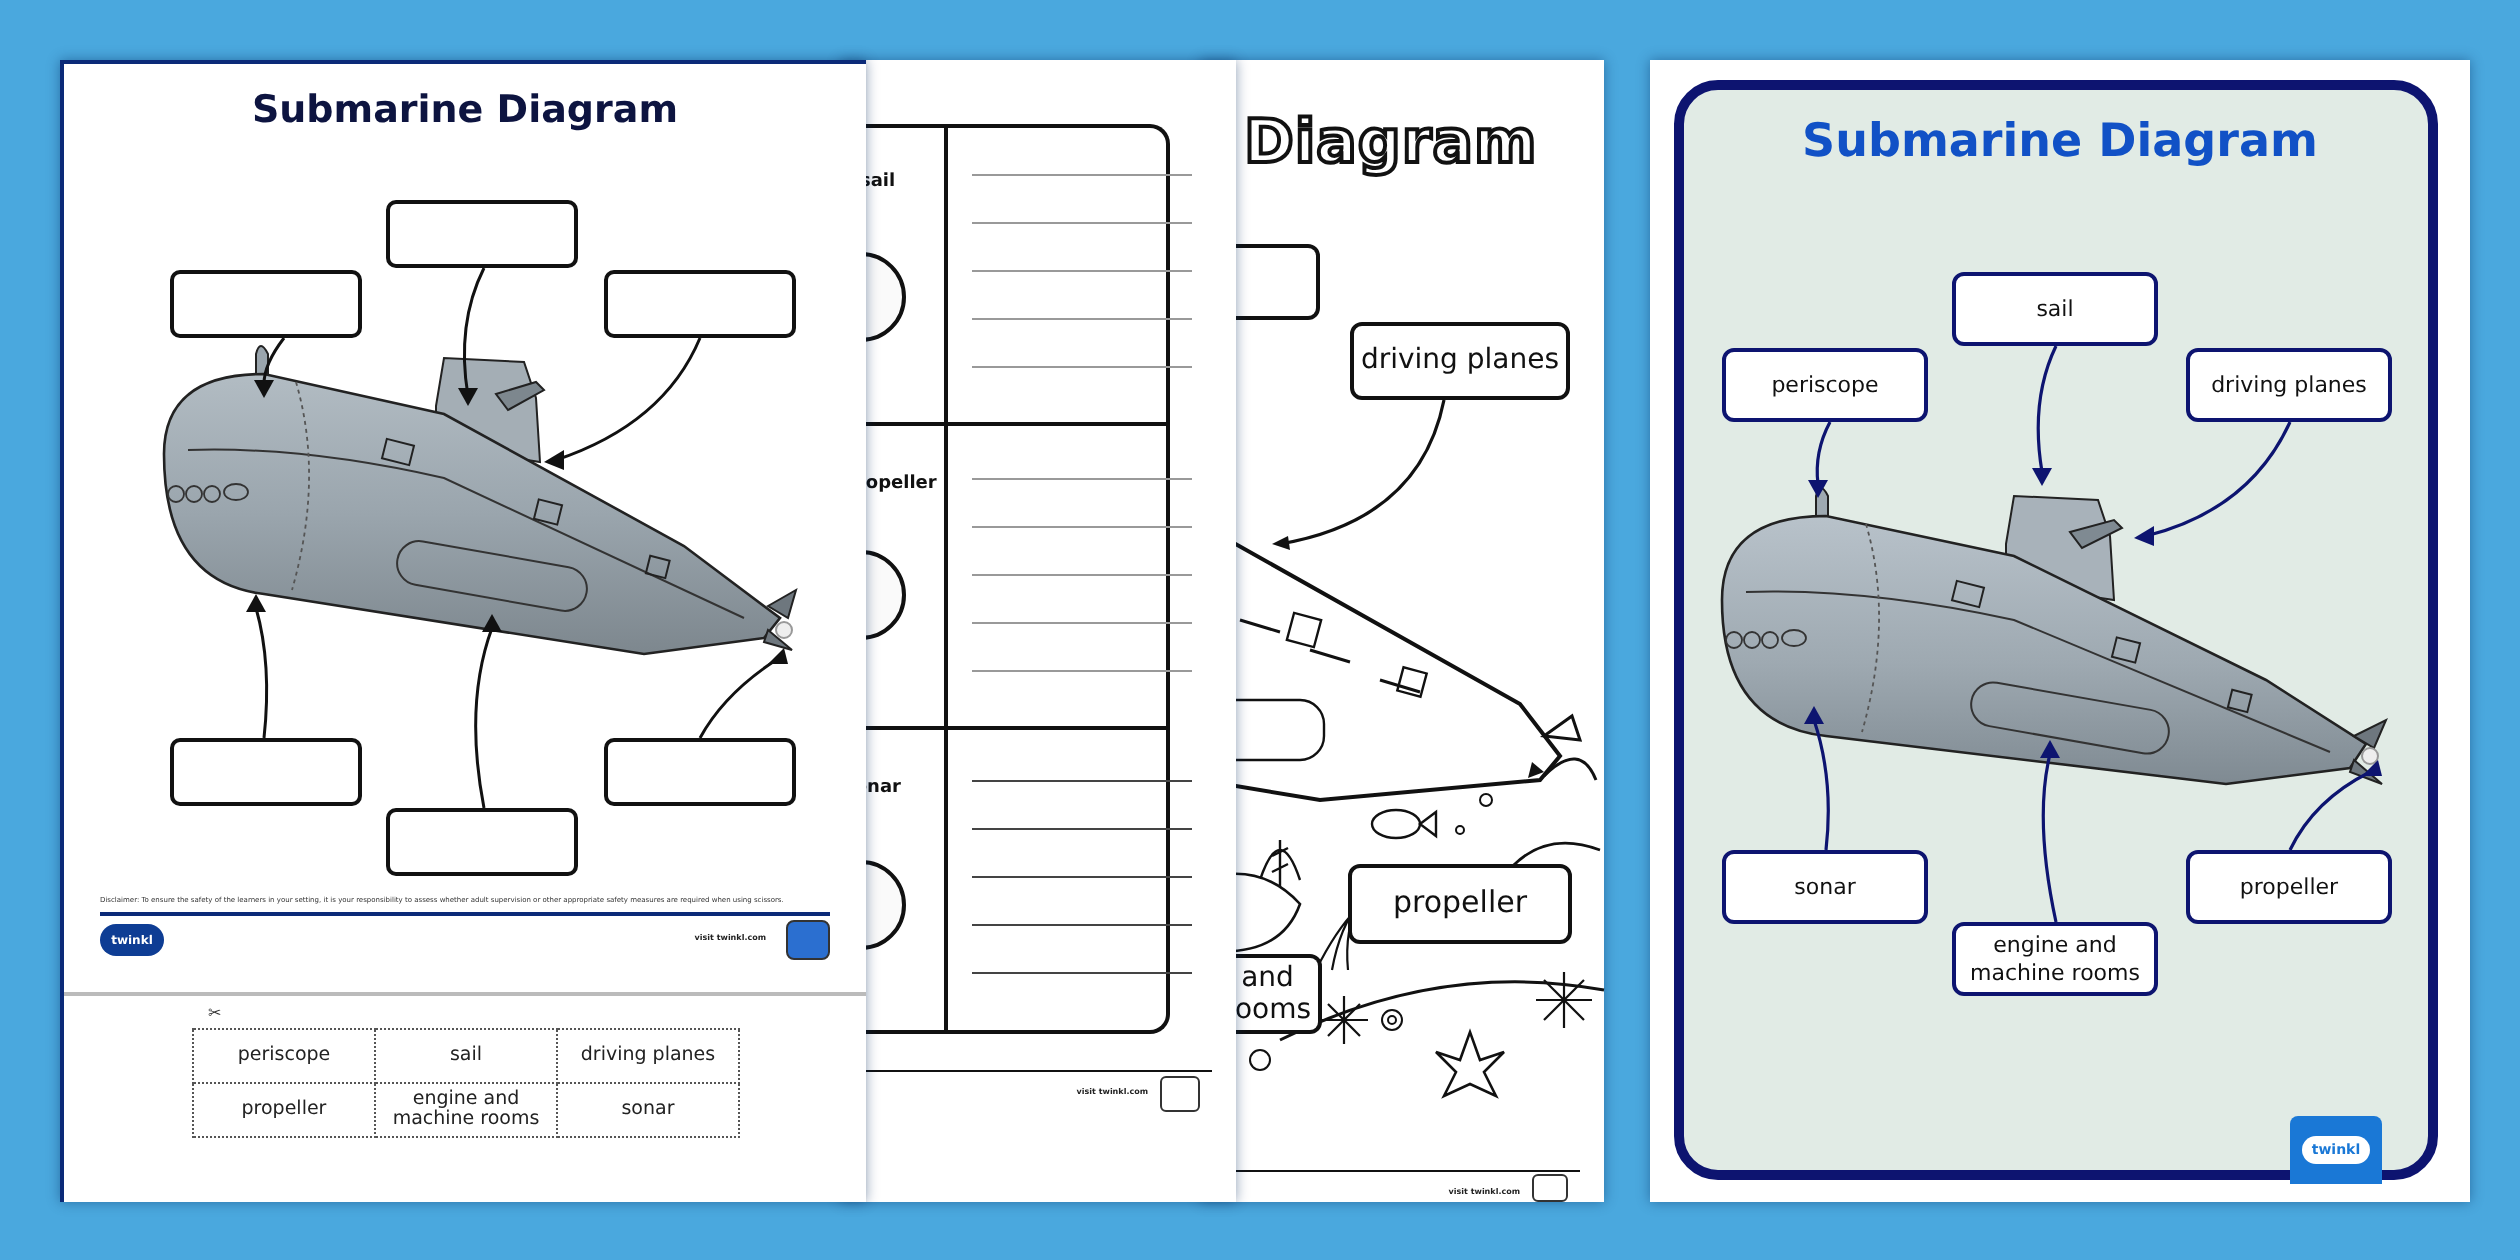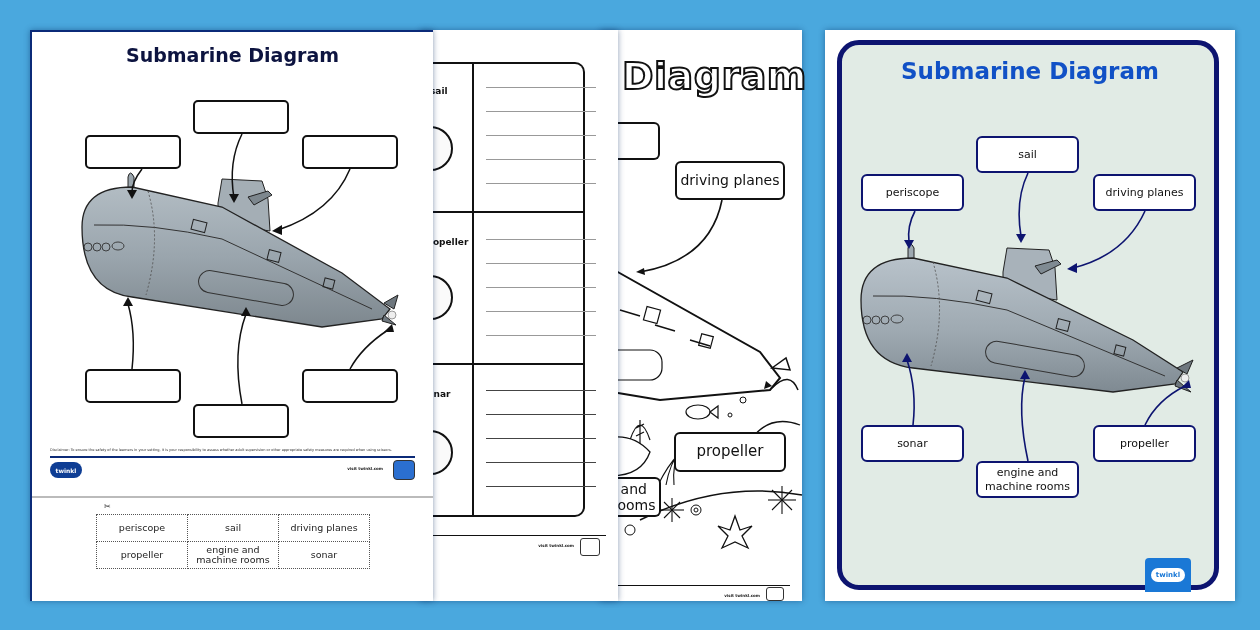--- a/index.html
+++ b/index.html
@@ -9,21 +9,21 @@
   .sheet { position: absolute; background: #fff; box-shadow: 0 0 6px rgba(0,40,90,0.45); }
   .sheet-shadow-left::before {
     content: ""; position: absolute; left: 0; top: 0; bottom: 0; width: 14px;
     background: linear-gradient(to right, rgba(0,0,0,0.28), rgba(0,0,0,0));
   }
 
   
   #sheet3 { left: 600px; top: 30px; width: 202px; height: 571px; z-index: 1; }
   #sheet3 .title3 {
     position: absolute; left: 22px; top: 24px;
-    font-family: "DejaVu Sans", sans-serif; font-weight: bold; font-size: 38px;
+    font-family: "DejaVu Sans", sans-serif; font-weight: bold; font-size: 30px;
     color: #fff; -webkit-text-stroke: 2px #111; letter-spacing: 0.5px; text-align: right;
   }
   .lbl3 {
     position: absolute; background: #fff; border: 2px solid #111; border-radius: 6px;
     font-family: "DejaVu Sans", sans-serif; font-size: 14px; color: #111;
     display: flex; align-items: center; justify-content: center; text-align: center; line-height: 1.15;
   }
   #sheet3 .foot3 {
     position: absolute; left: 10px; right: 12px; top: 555px; height: 1px; background: #111;
   }

